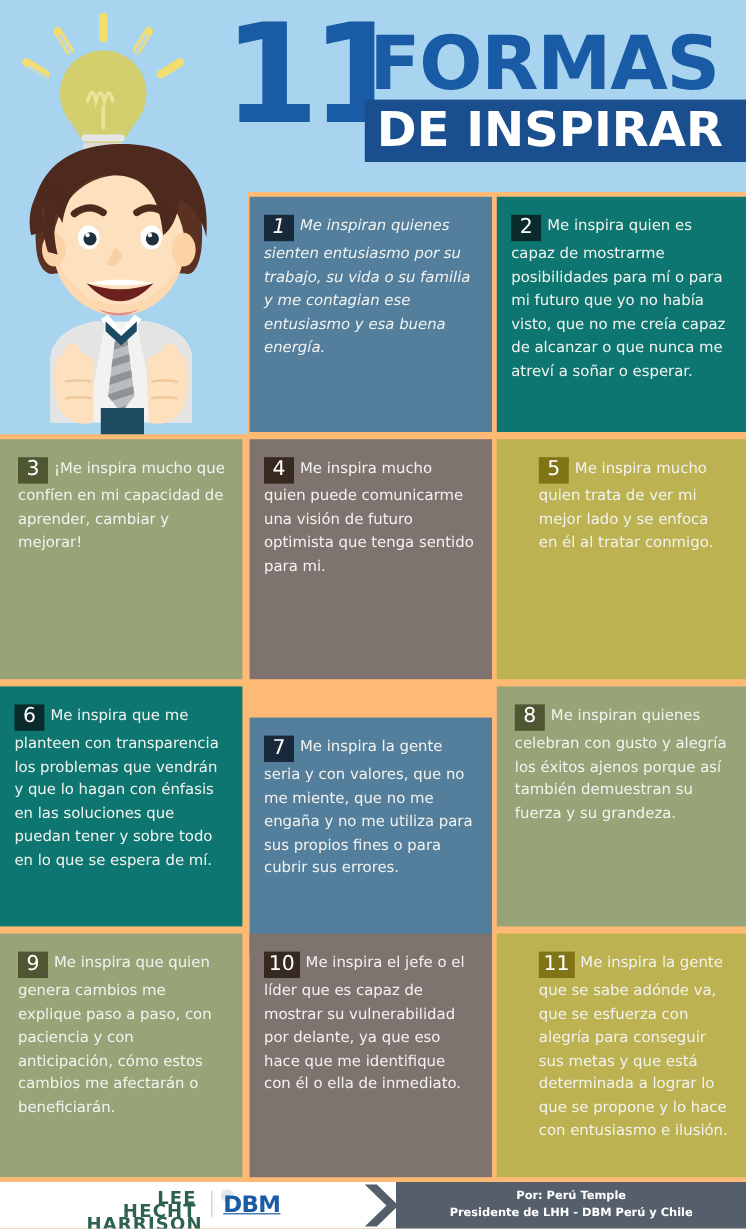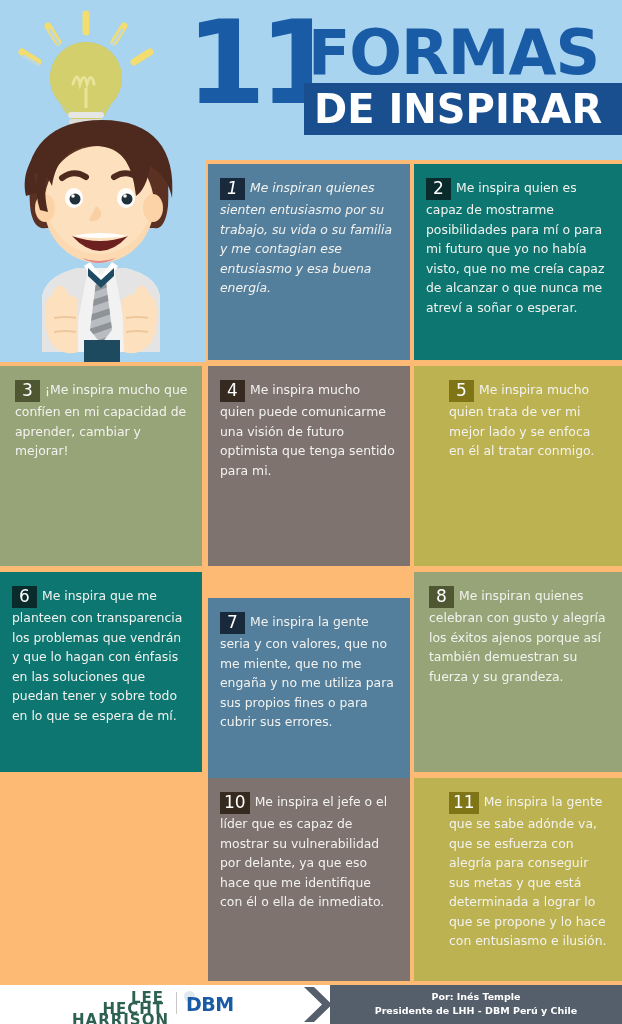--- a/index.html
+++ b/index.html
@@ -107,21 +107,21 @@
     text-align:right;width:92px;
   }
   #logo-divider{
     position:absolute;left:176px;top:7px;width:1px;height:22px;
     background:#c8c8c8;
   }
   #logo-dbm{
     position:absolute;left:186px;top:8px;
     font-family:"DejaVu Sans","Liberation Sans",sans-serif;
     font-size:19px;font-weight:bold;line-height:22px;
-    color:#1a5ba6;letter-spacing:-0.5px;
+    color:#1a5ba6;letter-spacing:-0.5px;text-decoration:underline;
   }
   #logo-dbm-dot{
     position:absolute;left:184px;top:6px;width:11px;height:11px;
     border-radius:50%;background:#dfe7ef;
   }
   #footer-right{
     position:absolute;left:330px;top:0px;width:292px;height:39px;
     background:#555f6b;
   }
   #footer-arrow{
@@ -269,20 +269,23 @@
     <div class="cell c-teal" style="left:0px;top:412px;width:202px;height:200px;">
       <p class="txt"><span class="numbox">6</span><span>Me inspira que me planteen con transparencia los problemas que vendrán y que lo hagan con énfasis en las soluciones que puedan tener y sobre todo en lo que se espera de mí.</span></p>
     </div>
     <div class="cell c-steel" style="left:208px;top:412px;width:202px;height:200px;margin-top:26px;">
       <p class="txt"><span class="numbox">7</span><span>Me inspira la gente seria y con valores, que no me miente, que no me engaña y no me utiliza para sus propios fines o para cubrir sus errores.</span></p>
     </div>
     <div class="cell c-sage" style="left:414px;top:412px;width:208px;height:200px;">
       <p class="txt"><span class="numbox">8</span><span>Me inspiran quienes celebran con gusto y alegría los éxitos ajenos porque así también demuestran su fuerza y su grandeza.</span></p>
     </div>
 
+    <div class="cell c-sage" style="left:0px;top:618px;width:202px;height:203px;">
+      <p class="txt"><span class="numbox">9</span><span>Me inspira que quien genera cambios me explique paso a paso, con paciencia y con anticipación, cómo estos cambios me afectarán o beneficiarán.</span></p>
+    </div>
     <div class="cell c-taupe" style="left:208px;top:618px;width:202px;height:203px;">
       <p class="txt"><span class="numbox">10</span><span>Me inspira el jefe o el líder que es capaz de mostrar su vulnerabilidad por delante, ya que eso hace que me identifique con él o ella de inmediato.</span></p>
     </div>
     <div class="cell c-olive" style="left:414px;top:618px;width:208px;height:203px;">
       <p class="txt"><span class="numbox">11</span><span>Me inspira la gente que se sabe adónde va, que se esfuerza con alegría para conseguir sus metas y que está determinada a lograr lo que se propone y lo hace con entusiasmo e ilusión.</span></p>
     </div>
 
   </div>
 
   <div id="footer">
@@ -297,20 +300,20 @@
     <div id="logo-dbm">DBM</div>
 
     <div id="footer-arrow">
       <svg width="40" height="39" viewBox="0 0 40 39" xmlns="http://www.w3.org/2000/svg">
         <polygon points="4,2 22,19.5 4,37 14,37 32,19.5 14,2" fill="#555f6b"></polygon>
       </svg>
     </div>
 
     <div id="footer-right">
       <div id="footer-text">
-        <div class="f-line">Por: Inés Temple</div>
+        <div class="f-line">Por: Perú Temple</div>
         <div class="f-line">Presidente de LHH - DBM Perú y Chile</div>
       </div>
     </div>
 
   </div>
 
 </div>
 
 </body></html>

